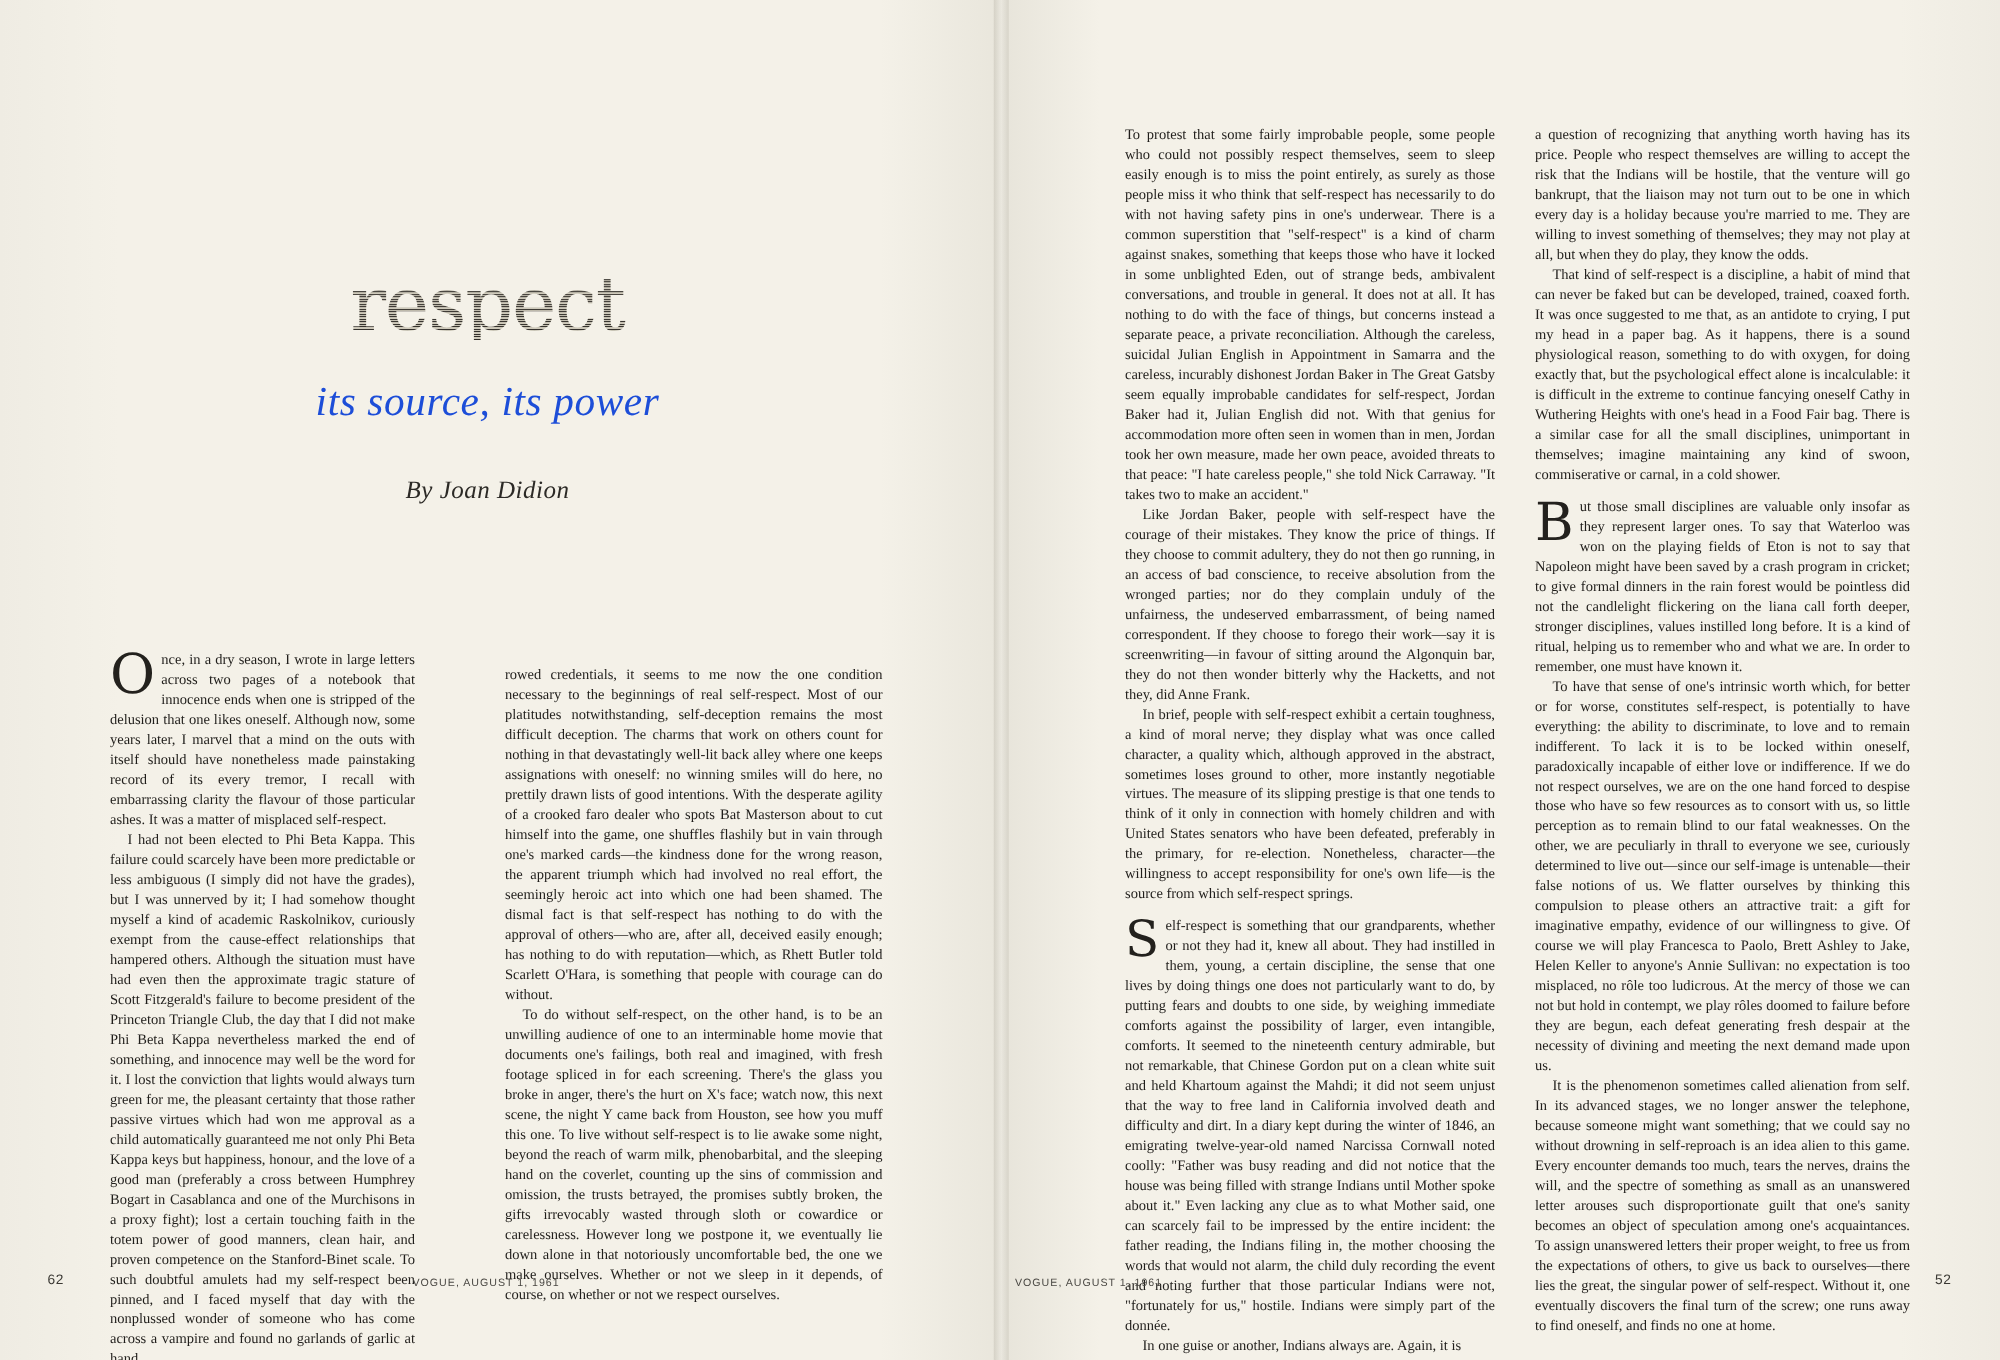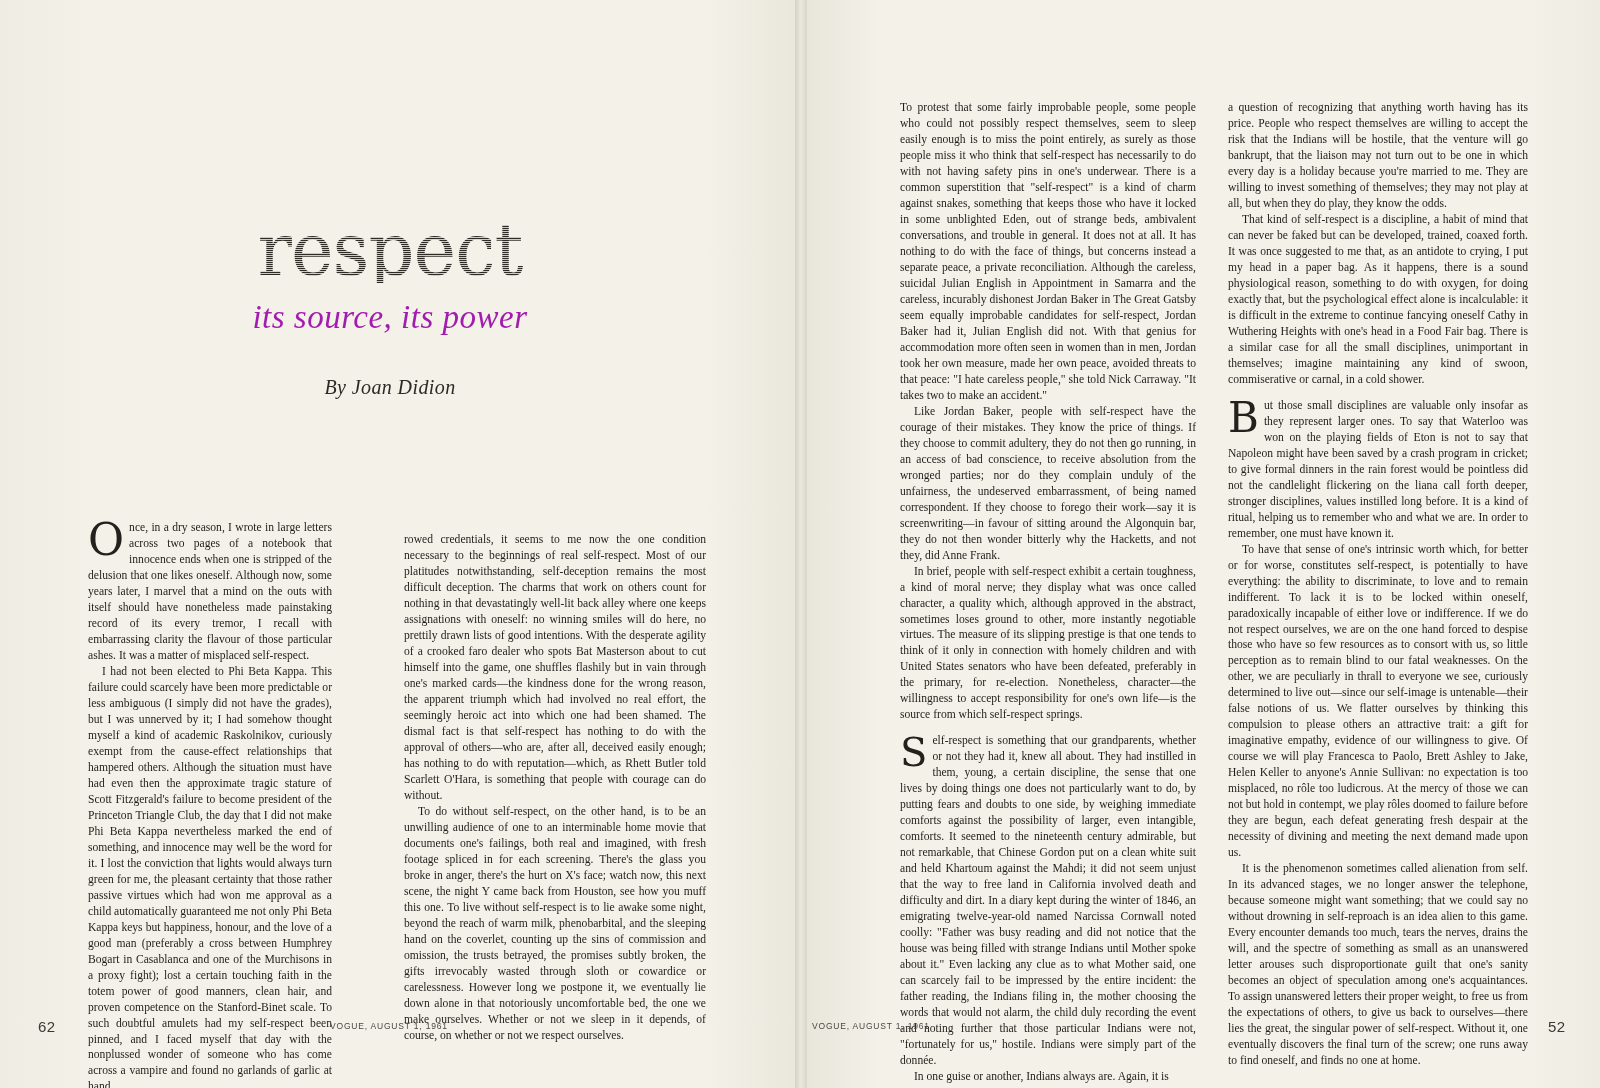--- a/index.html
+++ b/index.html
@@ -60,27 +60,27 @@
     line-height: 0.92;
     letter-spacing: -1px;
     color: #3a3732;
     background: repeating-linear-gradient(0deg, #2e2b27 0px, #2e2b27 1px, #cfcabb 1px, #cfcabb 2px);
     -webkit-background-clip: text;
     background-clip: text;
     color: transparent;
     text-shadow: none;
   }
   .title-line.l1 { font-size: 90px; }
-  .title-line.l2 { font-size: 72px; margin-top: 2px; text-decoration: underline; }
+  .title-line.l2 { font-size: 60px; margin-top: 2px; text-decoration: underline; }
   .subtitle {
-    margin-top: 16px;
+    margin-top: 32px;
     font-family: "Liberation Serif", serif;
     font-style: italic;
     font-size: 33px;
-    color: #a21caf;
+    color: #1d4ed8;
     letter-spacing: 0.5px;
   }
   .byline {
     margin-top: 40px;
     font-family: "Liberation Serif", serif;
     font-style: italic;
     font-size: 20px;
     color: #2c2a26;
     letter-spacing: 0.4px;
   }
@@ -133,21 +133,21 @@
 
   .c1 { left: 88px;  top: 520px;  width: 244px; }
   .c2 { left: 404px; top: 520px;  width: 302px; margin-top: 12px; }
   .c3 { left: 872px; top: 100px;  width: 296px; margin-left: 28px; }
   .c4 { left: 1228px; top: 100px; width: 300px; }
 
   
   .folio {
     position: absolute;
     font-family: "Liberation Sans", sans-serif;
-    font-size: 15px;
+    font-size: 11px;
     color: #3a3833;
     letter-spacing: 0.5px;
   }
   .folio-left  { left: 38px;  top: 1018px; }
   .folio-right { left: 1548px; top: 1018px; }
   .runhead {
     position: absolute;
     font-family: "Liberation Sans", sans-serif;
     font-size: 8.5px;
     letter-spacing: 0.8px;

